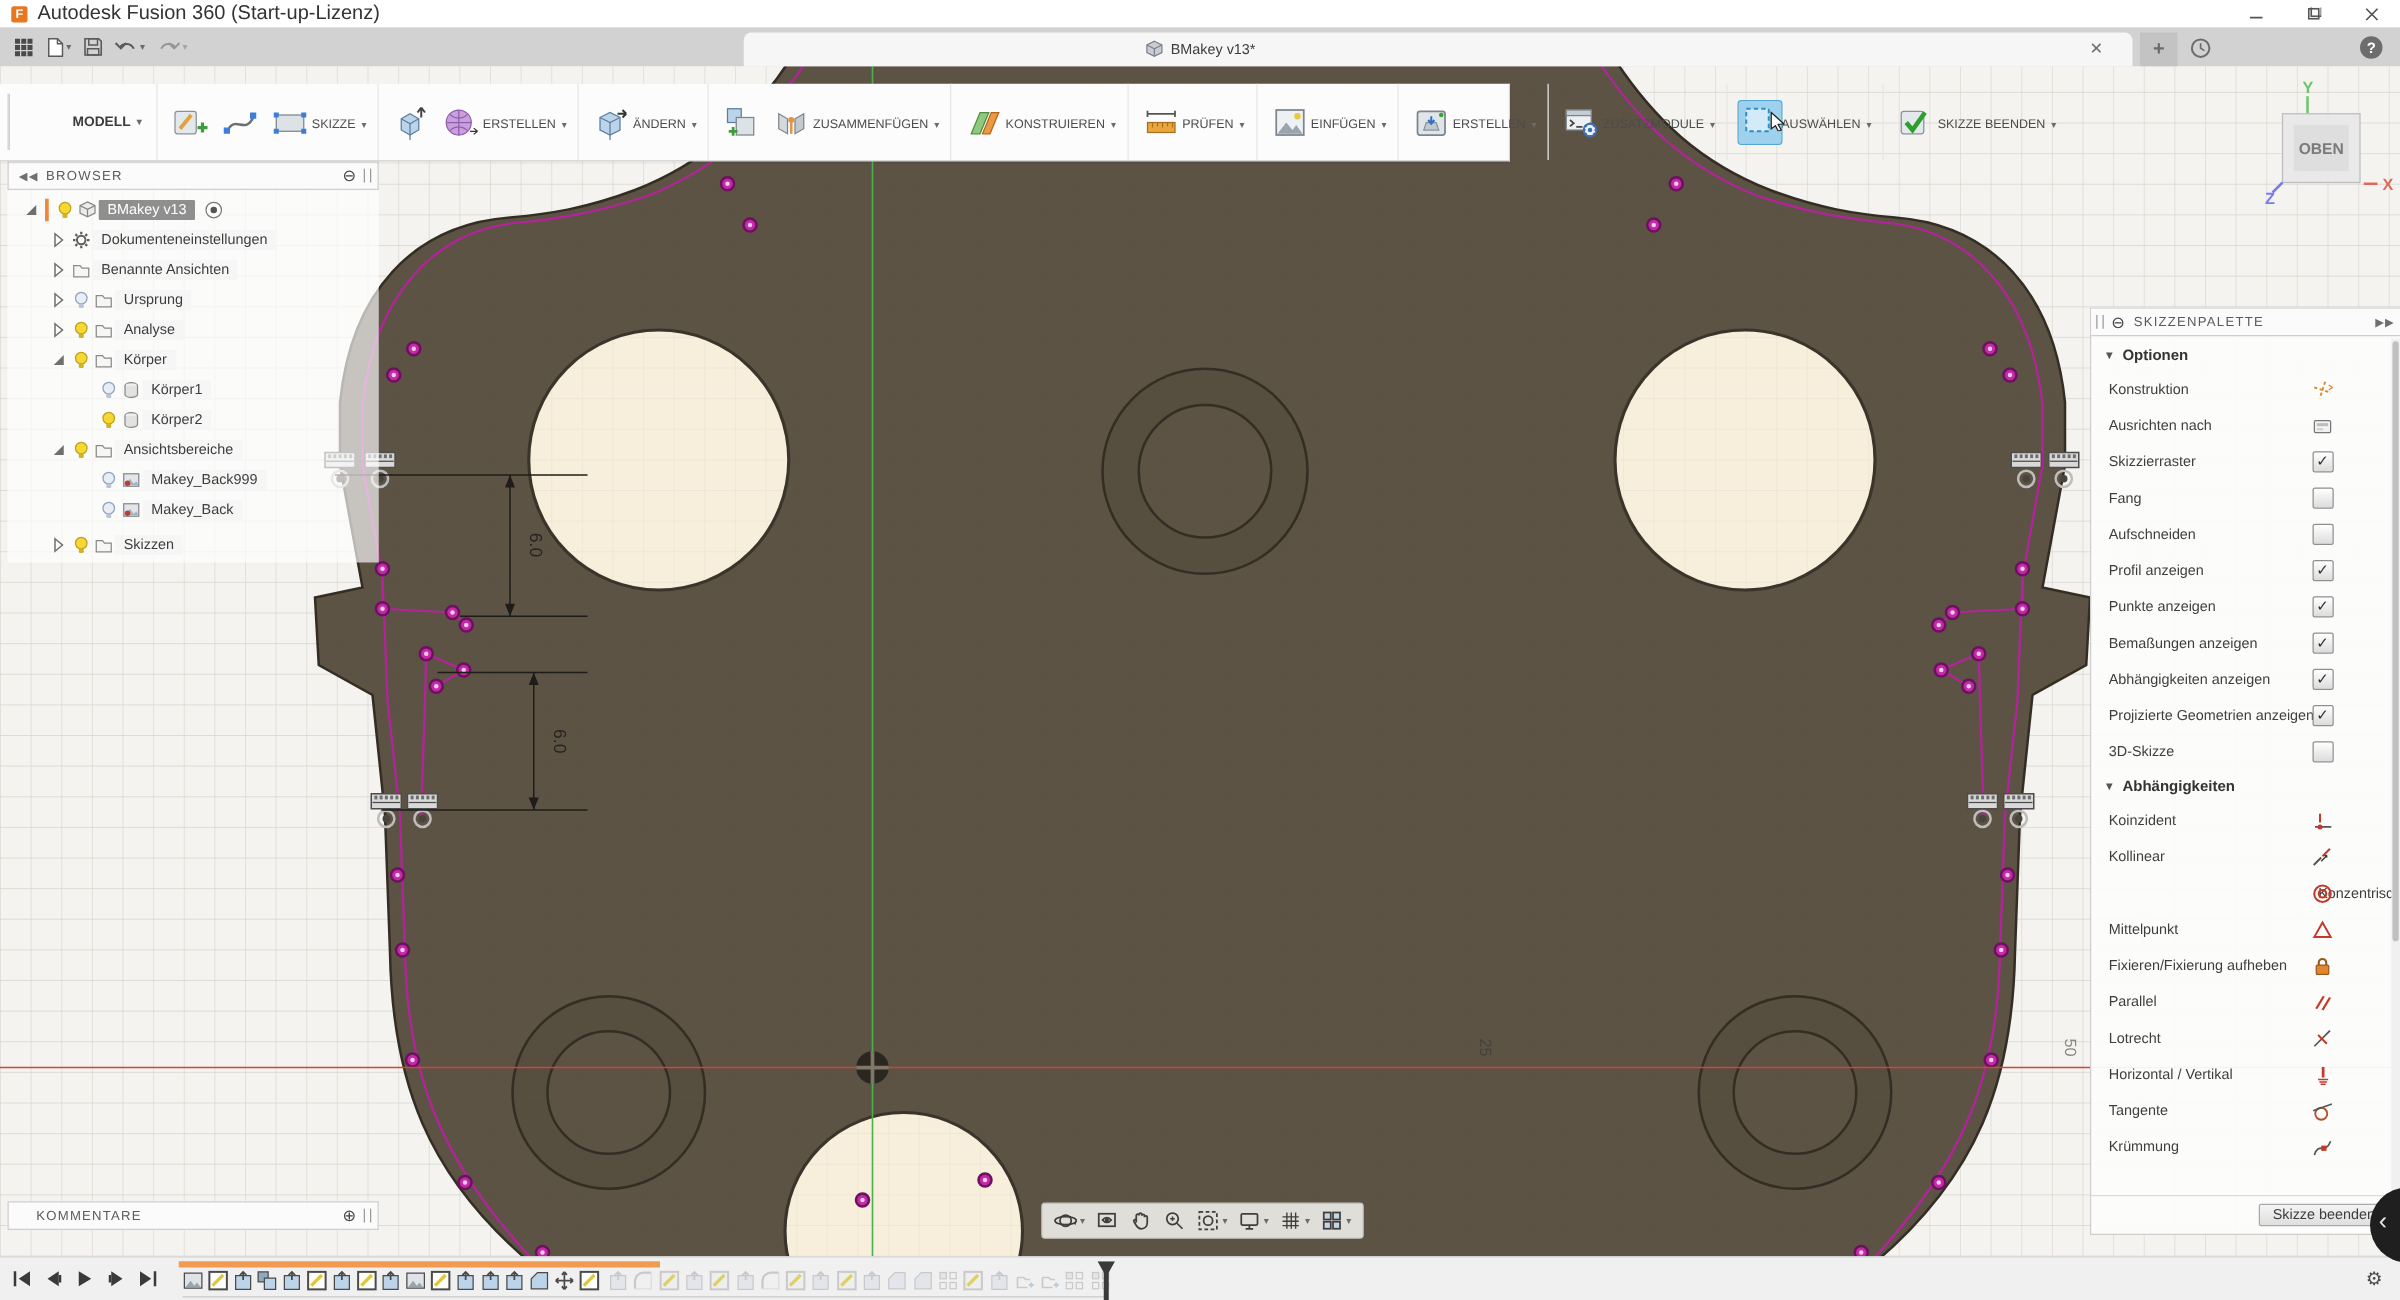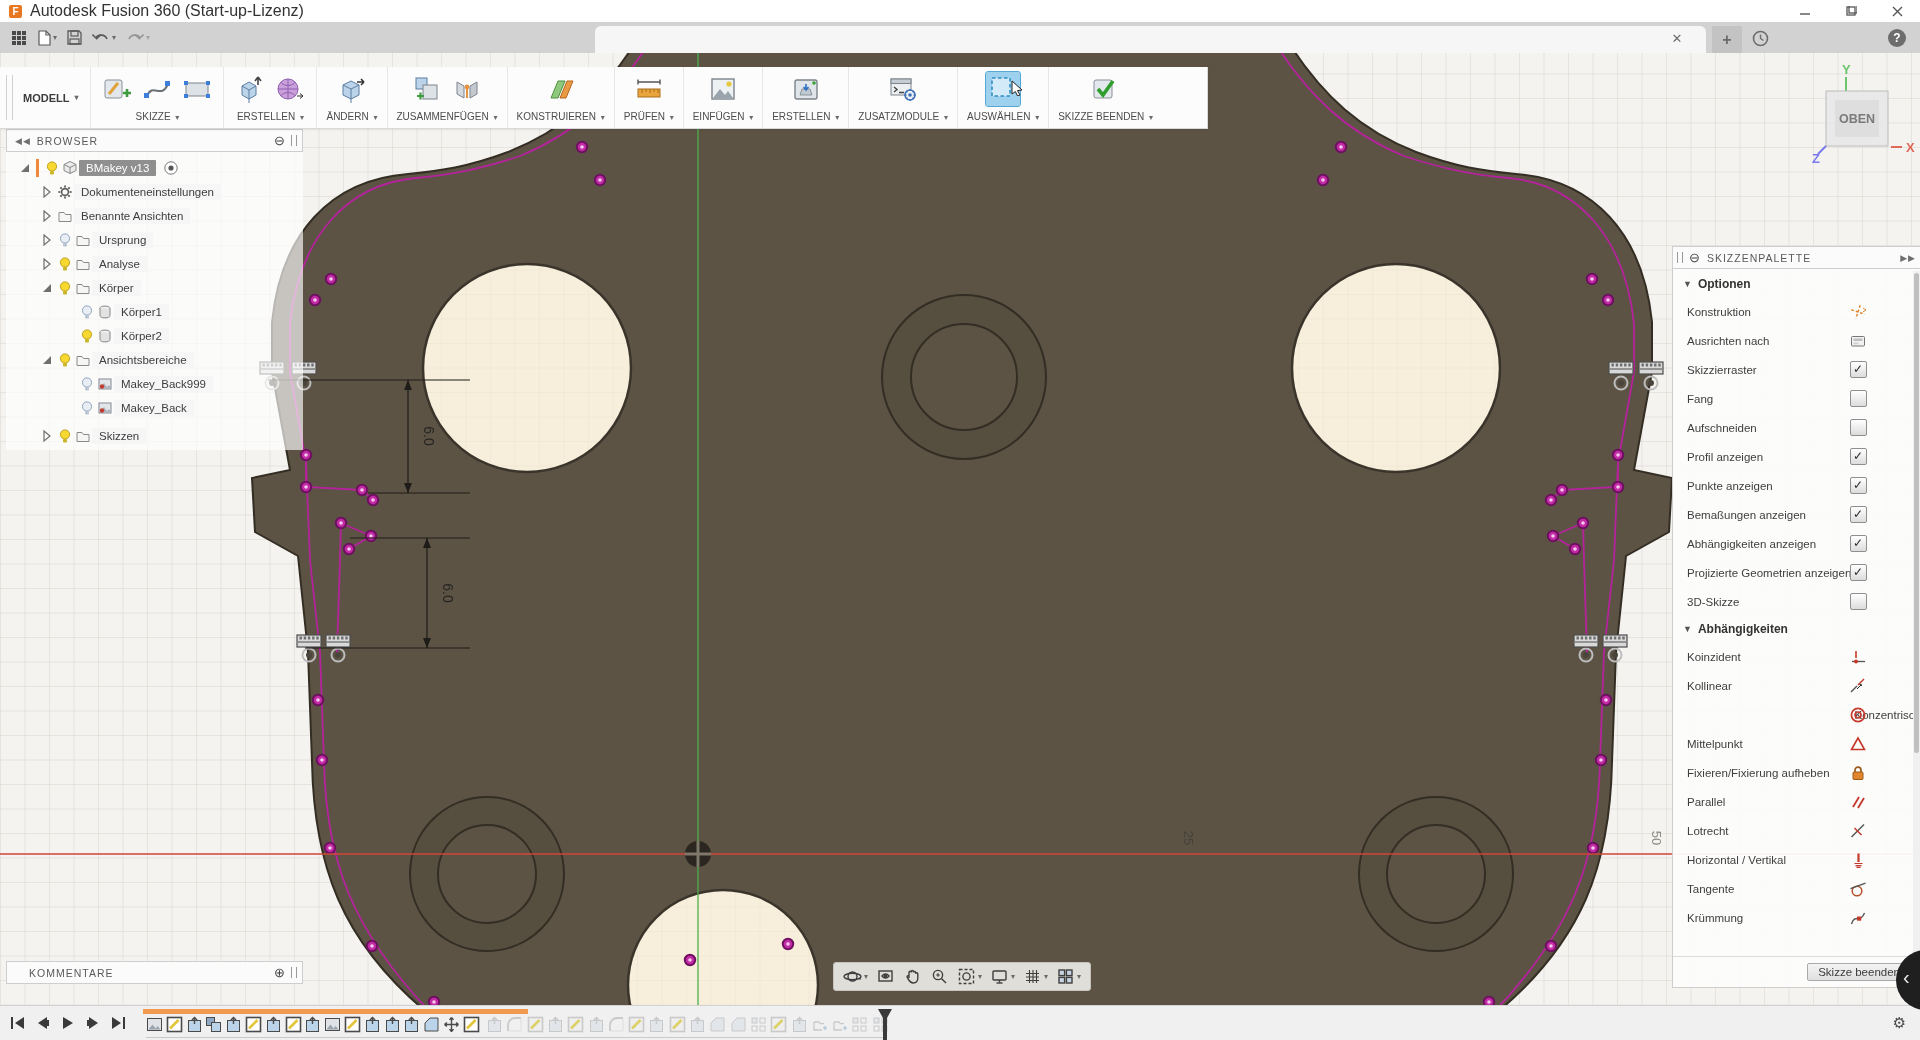--- a/index.html
+++ b/index.html
@@ -20,22 +20,22 @@
   .doc-tab{position:absolute;left:595px;top:4px;height:27px;width:1111px;background:#f6f6f6;border-radius:6px 6px 0 0;}
   .tab-label-wrap{position:absolute;left:0;top:4px;height:27px;width:1920px;display:flex;align-items:center;justify-content:center;pointer-events:none;}
   .tab-label{font-size:11.5px;color:#3c3c3c;display:flex;align-items:center;gap:6px;}
   .tab-close{position:absolute;left:1668px;top:8px;width:18px;height:18px;color:#6e6e6e;font-size:13px;text-align:center;line-height:18px;}
   .tab-add{position:absolute;left:1712px;top:4px;width:30px;height:27px;background:#c3c3c3;color:#6b6b6b;font-size:16px;font-weight:bold;text-align:center;line-height:27px;}
   .tab-clock{position:absolute;left:1752px;top:8px;}
   .help-btn{position:absolute;left:1888px;top:7px;width:18px;height:18px;border-radius:50%;background:#6d6d6d;color:#fff;font-size:12px;font-weight:bold;text-align:center;line-height:18px;}
   
   .toolbar{position:absolute;left:0;top:67px;width:1207px;height:61px;background:#fcfcfc;border-bottom:1px solid #d9d9d9;border-right:1px solid #d9d9d9;display:flex;align-items:stretch;z-index:7;box-shadow:0 1px 2px rgba(0,0,0,.08);}
   .tb-grip{width:5px;margin:8px 2px 8px 6px;border-left:1px solid #d0d0d0;border-right:1px solid #d0d0d0;}
-  .modell-btn{display:flex;align-items:center;padding:0 12px 0 8px;font-size:11px;font-weight:bold;color:#3c3c3c;}
-  .tb-group{display:flex;flex-direction:column;align-items:center;justify-content:flex-start;padding:3px 9px 2px 9px;border-left:1px solid #e6e6e6;}
+  .modell-btn{display:flex;align-items:center;padding:0 12px 0 8px;font-size:11px;font-weight:bold;color:#3c3c3c;margin-left:40px;}
+  .tb-group{display:flex;flex-direction:row;align-items:center;justify-content:flex-start;padding:3px 9px 2px 9px;border-left:1px solid #e6e6e6;}
   .tb-icons{display:flex;align-items:center;gap:6px;height:38px;}
   .tb-icon{width:34px;height:34px;display:flex;align-items:center;justify-content:center;position:relative;border-radius:2px;}
   .tb-icon.active{background:#9ed1ee;outline:1px solid #55a7d4;}
   .tb-label{font-size:10px;color:#4c4c4c;margin-top:3px;white-space:nowrap;}
   .cursor-overlay{position:absolute;right:-4px;top:8px;}
   
   .panel-header{height:21px;background:rgba(251,251,251,.96);border:1px solid #cecece;display:flex;align-items:center;font-size:10.5px;letter-spacing:1px;color:#5a5a5a;}
   .browser{position:absolute;left:6px;top:129px;width:297px;z-index:5;}
   .browser-body{background:rgba(255,255,255,.66);padding:4px 0 6px 0;}
   .tree-row{height:24px;display:flex;align-items:center;font-size:11.5px;color:#3d3d3d;}
@@ -392,20 +392,29 @@
       </div>
       <div class="qat-btn">
         <svg width="18" height="14" opacity="0.5">
             <path d="M14,7 C12,3 5,3 3,8" fill="none" stroke="#5a5a5a" stroke-width="1.6"></path>
             <path d="M14,2 L14,8 L8,8" fill="none" stroke="#5a5a5a" stroke-width="1.6" transform="rotate(45 14 7)"></path>
           </svg>
           <span class="caret dim">▾</span>
       </div>
     </div>
     <div class="doc-tab"></div>
+    <div class="tab-label-wrap">
+      <div class="tab-label">
+        <svg width="15" height="15">
+            <path d="M7.5,1 l6,3 v6 l-6,3 -6,-3 V4 z" fill="#c9cdd2" stroke="#7d838b"></path>
+            <path d="M1.5,4 l6,3 6,-3 M7.5,7 v6" stroke="#7d838b" fill="none"></path>
+          </svg>
+        <span>BMakey v13*</span>
+      </div>
+    </div>
     <div class="tab-close">✕</div>
     <div class="tab-add">+</div>
     <div class="tab-clock">
       <svg width="17" height="17">
           <circle cx="8.5" cy="8.5" r="7" fill="none" stroke="#6d6d6d" stroke-width="1.6"></circle>
           <path d="M8.5,4.5 v4 l3,2" fill="none" stroke="#6d6d6d" stroke-width="1.4"></path>
         </svg>
     </div>
     <div class="help-btn">?</div>
   </div>

